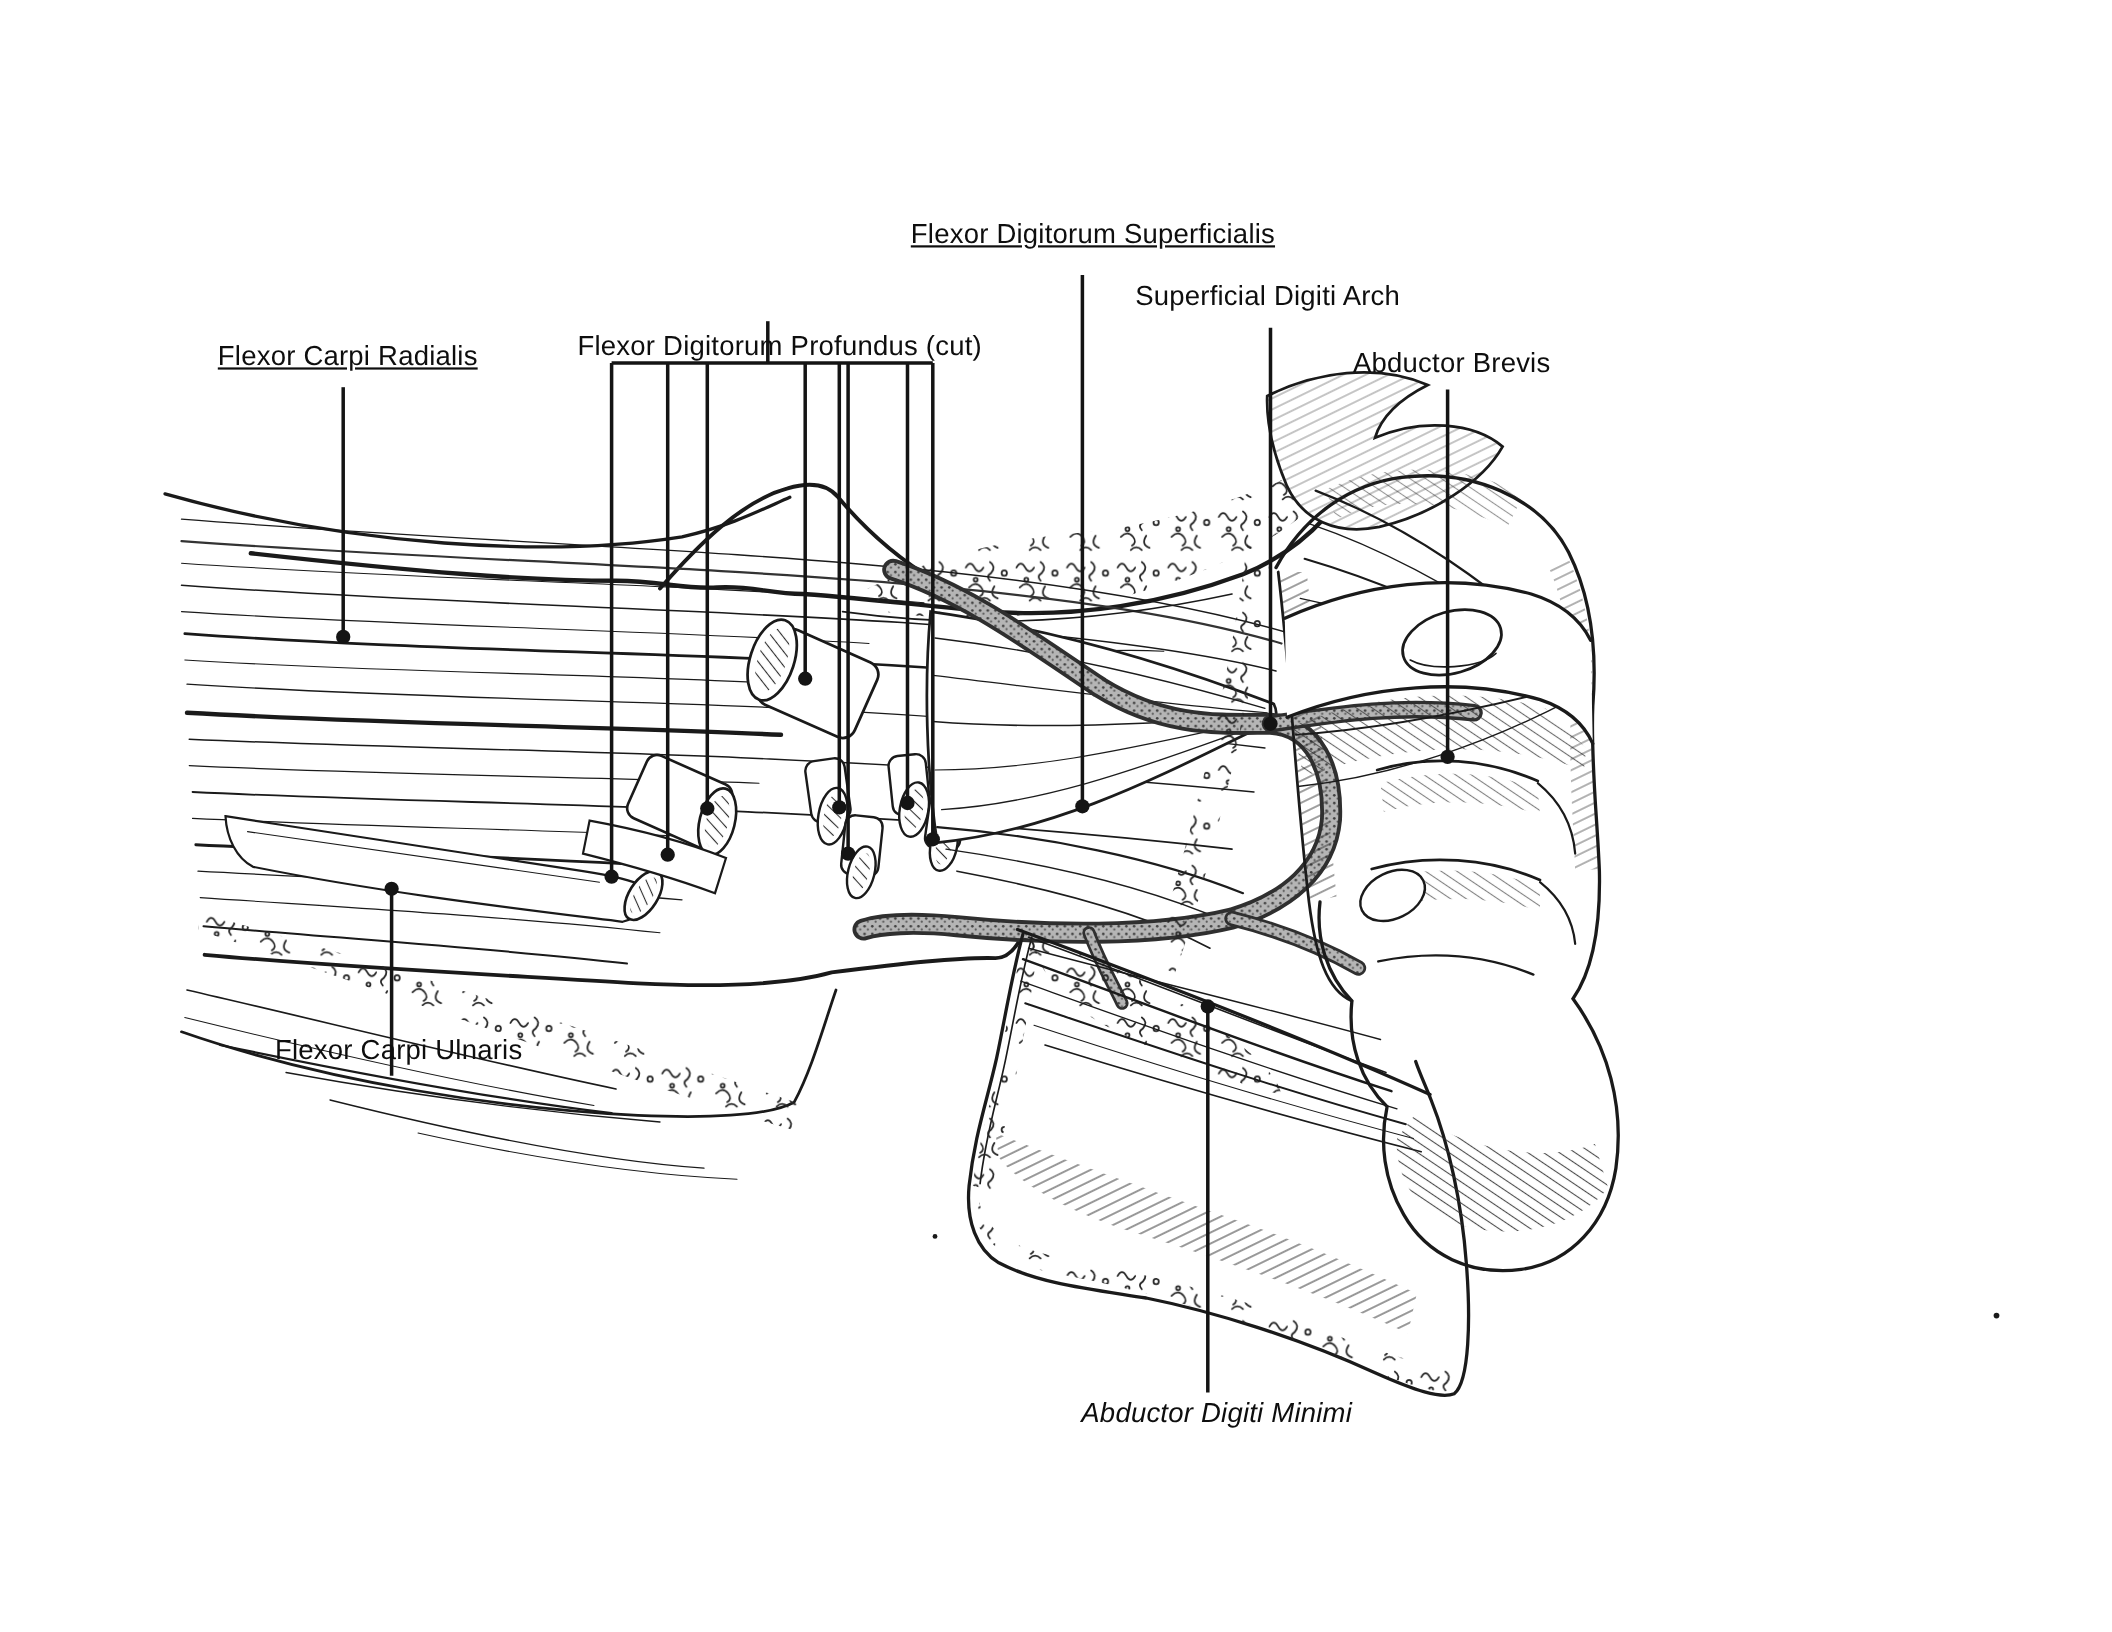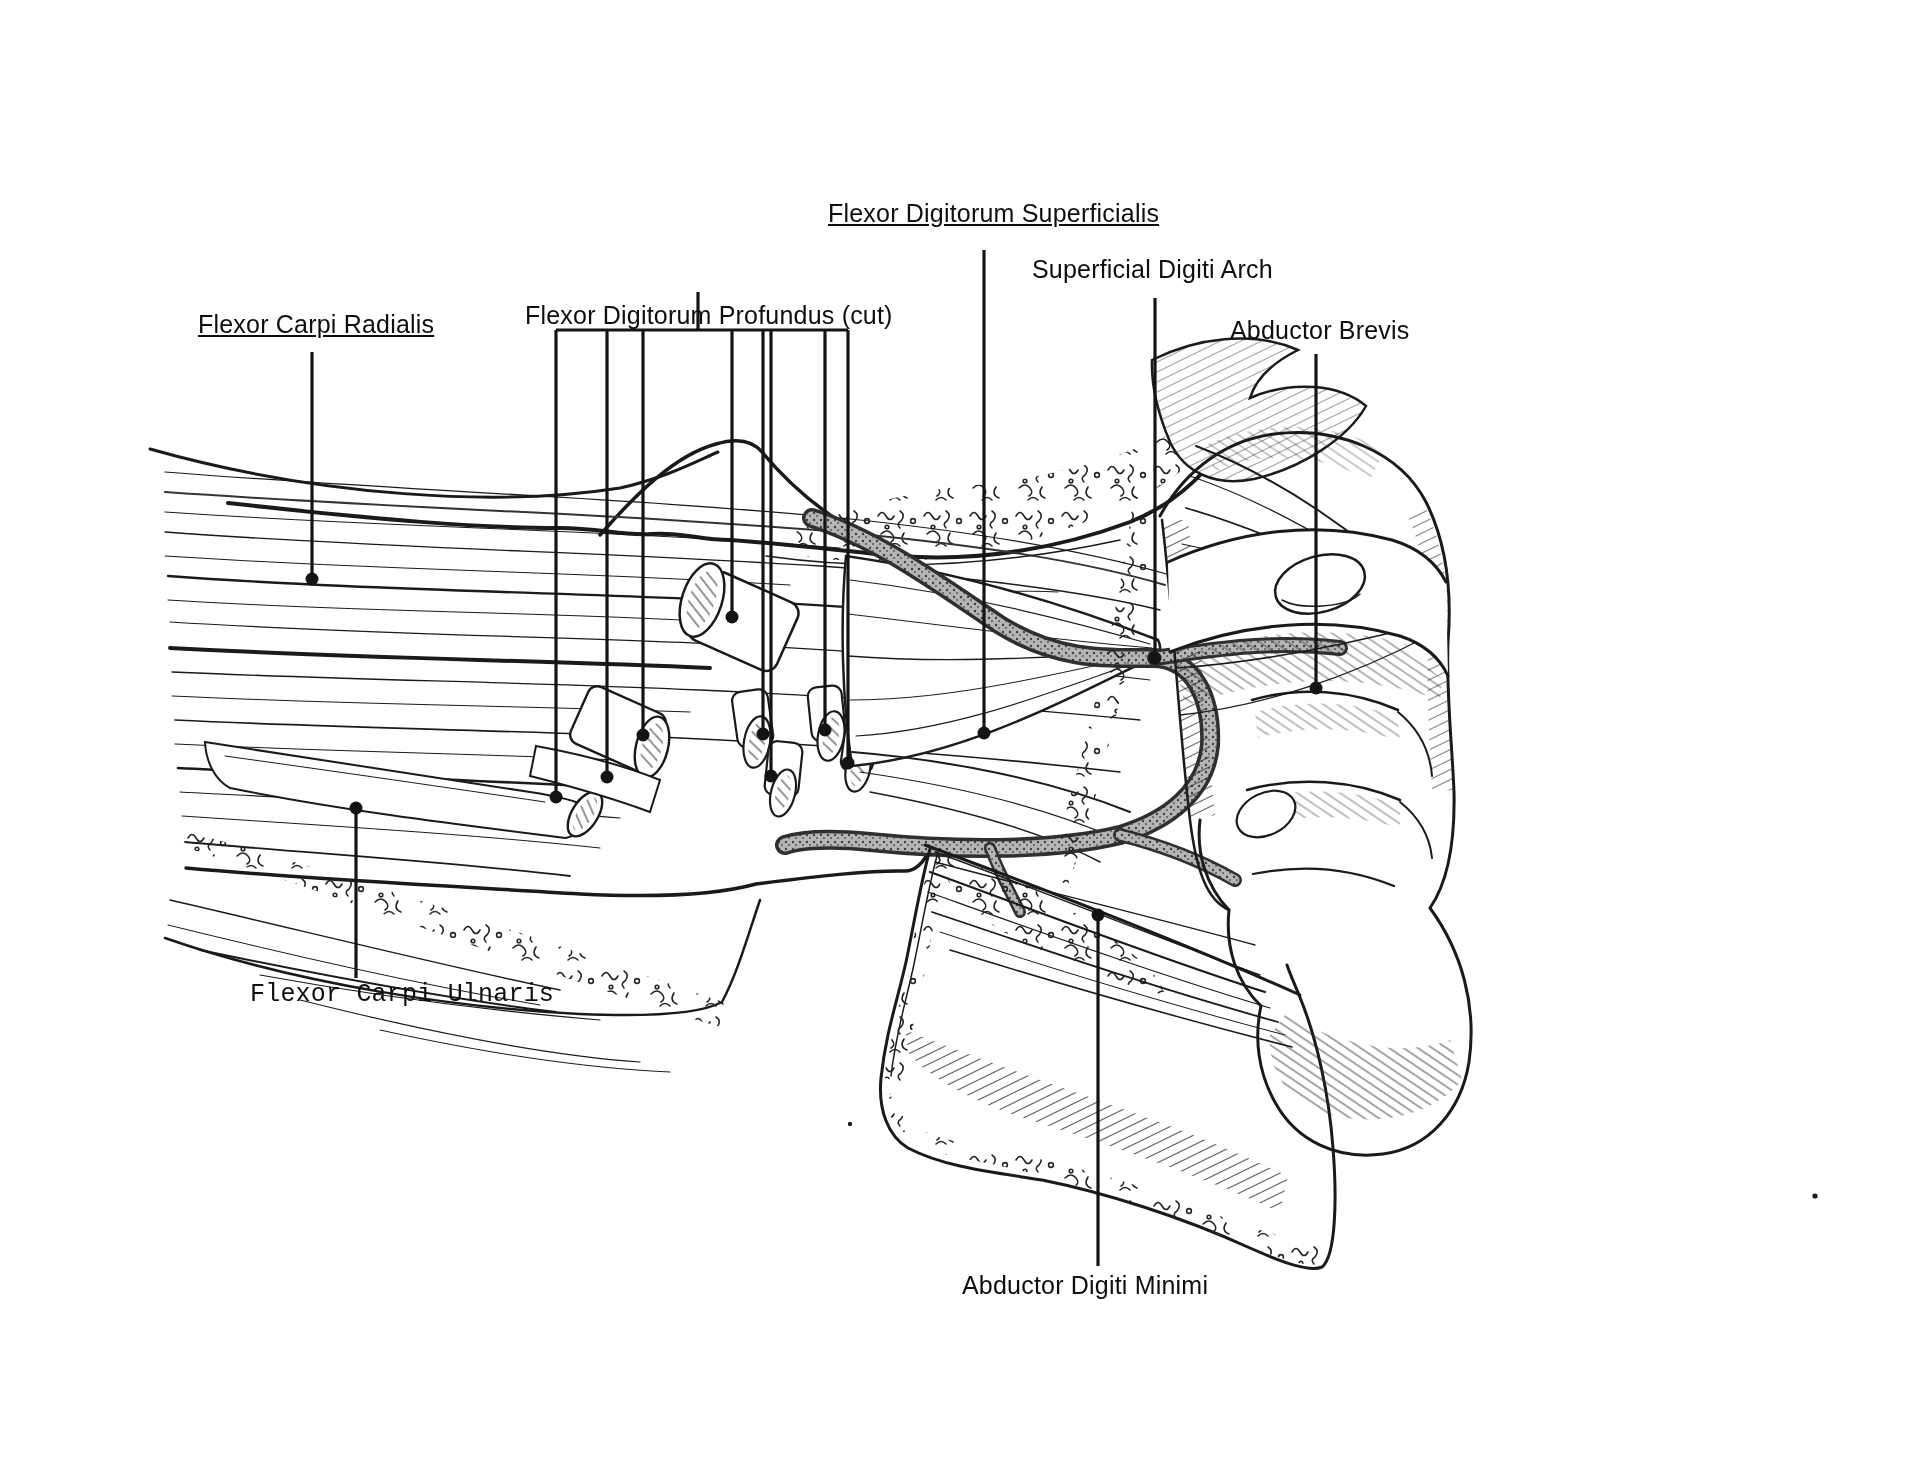--- a/index.html
+++ b/index.html
@@ -12,22 +12,22 @@
   .lbl{
     position:absolute;white-space:nowrap;
     font:25px/1.15 "Liberation Sans",sans-serif;
     color:#0e0e0e;letter-spacing:.2px;
   }
   .lbl-fcr{left:198px;top:310px;text-decoration:underline;}
   .lbl-fdp{left:525px;top:265px;margin-top:36px;}
   .lbl-fds{left:828px;top:199px;text-decoration:underline;}
   .lbl-spa{left:1032px;top:255px;}
   .lbl-ab{left:1230px;top:316px;}
-  .lbl-fcu{left:250px;top:981px;font-family:Liberation Mono, monospace;}
-  .lbl-adm{left:962px;top:1271px;}
+  .lbl-fcu{left:250px;top:941px;}
+  .lbl-adm{left:983px;top:1271px;font-style:italic;}
 </style>
 </head>
 <body>
 
 <div class="stage">
 
 <svg class="art" viewBox="0 0 1920 1484" xmlns="http://www.w3.org/2000/svg">
   <defs>
 
     <pattern id="sp" width="46" height="46" patternUnits="userSpaceOnUse">

